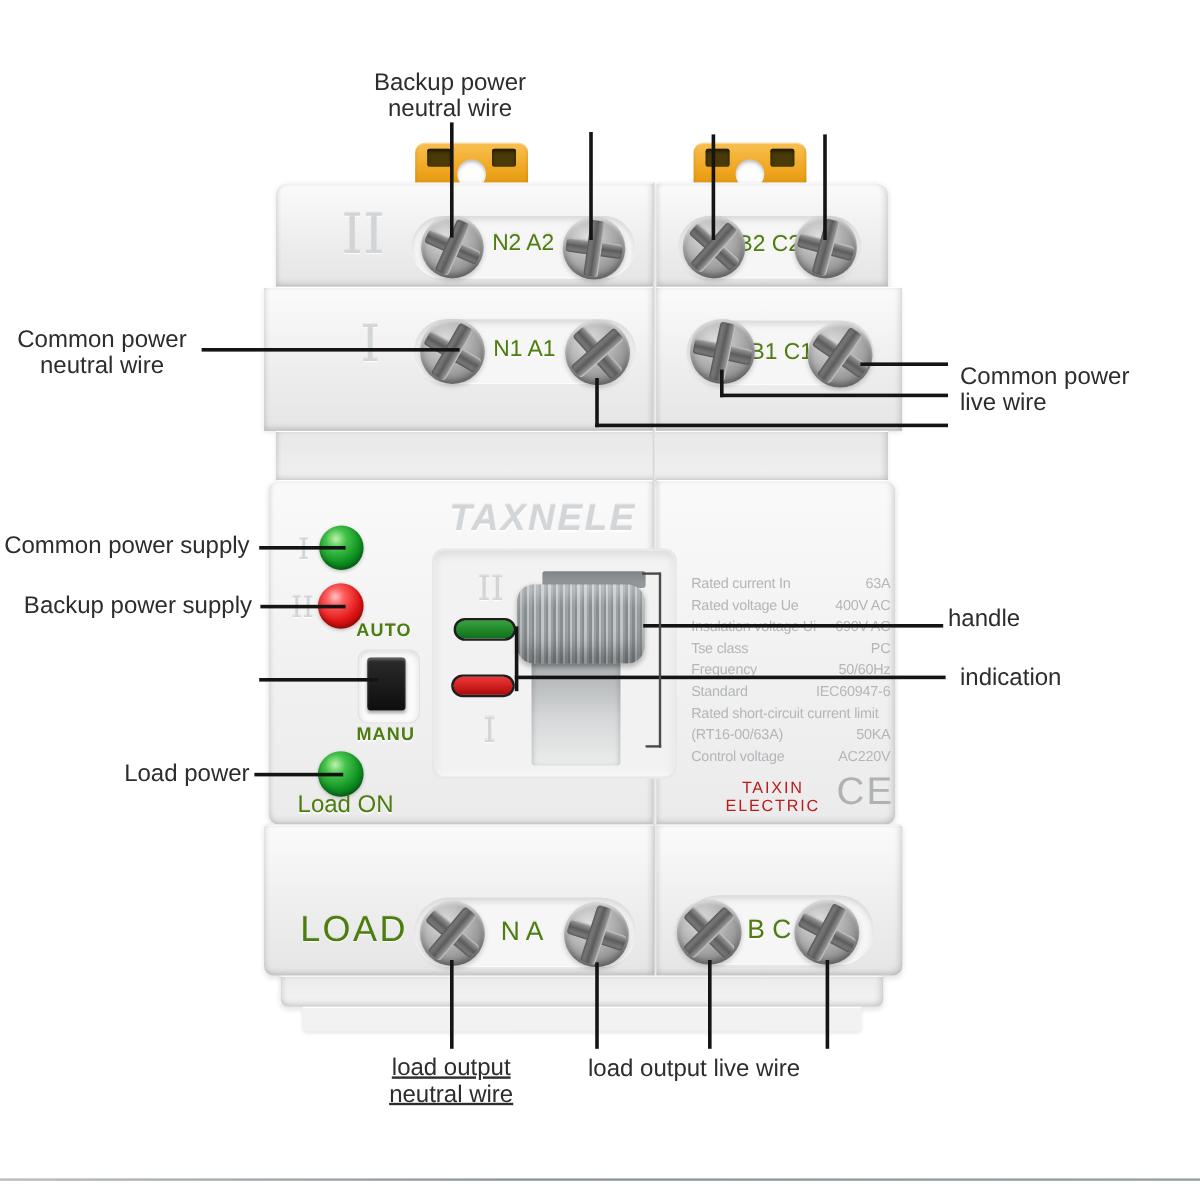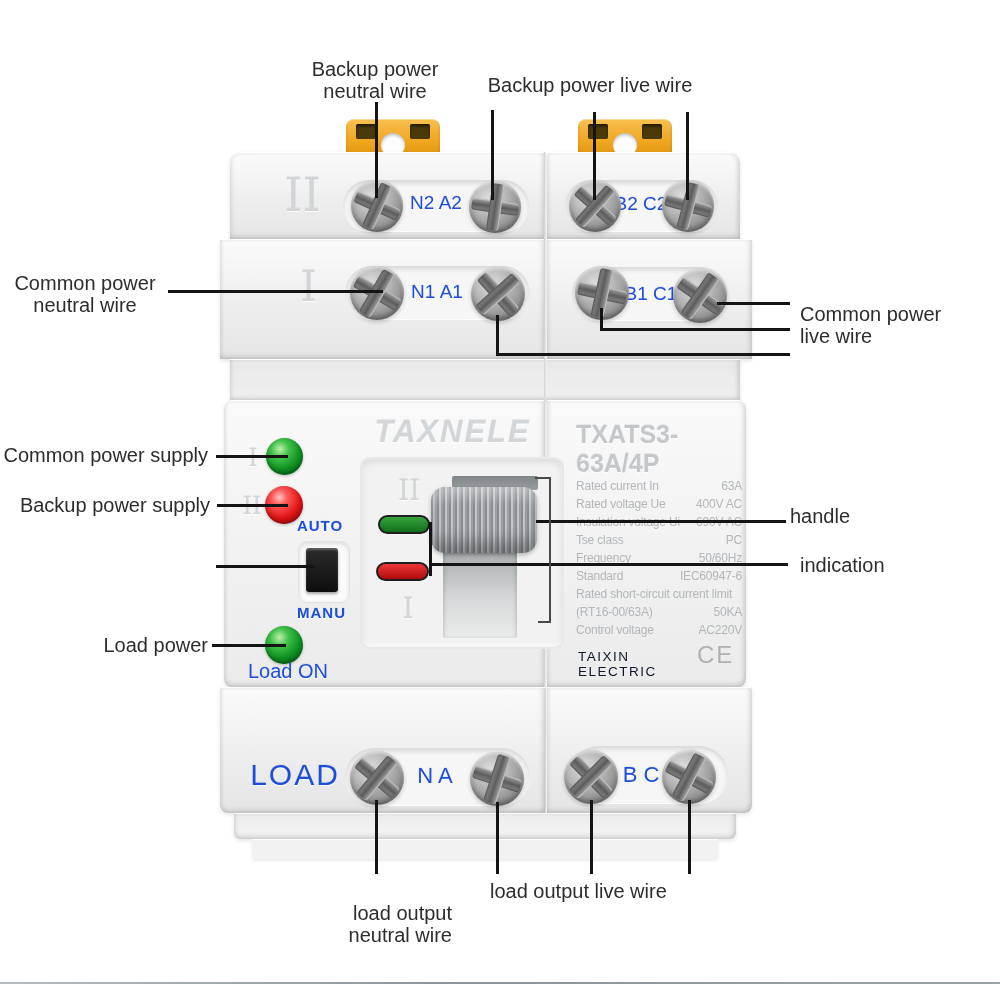--- a/index.html
+++ b/index.html
@@ -8,21 +8,21 @@
   
   .panel{position:absolute;background:linear-gradient(180deg,#fbfbfb 0%,#eeeeee 55%,#e5e5e5 100%);
          box-shadow:inset 0 1px 0 #ffffff, inset 2px 0 4px rgba(0,0,0,.05),
                     inset -3px 0 5px rgba(0,0,0,.09), inset 0 -3px 5px rgba(0,0,0,.10),
                     0 2px 4px rgba(0,0,0,.10);}
   .face{background:linear-gradient(180deg,#fafafa 0%,#f1f1f1 55%,#ebebeb 100%);}
   .seam{position:absolute;background:linear-gradient(90deg,#cfcfcf,#ececec);}
   .recess{position:absolute;background:#f6f6f6;
           box-shadow:inset 0 3px 5px rgba(0,0,0,.13), inset 0 -1px 0 #ffffff;}
   
-  .mold{position:absolute;color:#1d4ed8;text-shadow:0 1px 1px rgba(255,255,255,.95),0 -1px 1px rgba(0,0,0,.07);
+  .mold{position:absolute;color:#4d7c0f;text-shadow:0 1px 1px rgba(255,255,255,.95),0 -1px 1px rgba(0,0,0,.07);
         text-align:center;}
   .numeral{font-family:"DejaVu Serif",serif;font-weight:normal;color:#d2d5d7;}
   
   .screw{position:absolute;border-radius:50%;
          background:radial-gradient(circle at 38% 32%,#dedede 0%,#bcbcbc 32%,#919191 68%,#767676 100%);
          box-shadow:inset 0 2px 3px rgba(255,255,255,.55), inset 0 -3px 5px rgba(0,0,0,.35),
                     0 2px 4px rgba(0,0,0,.20);}
   .screw::before,.screw::after{content:"";position:absolute;left:50%;top:50%;width:90%;height:24%;
          transform:translate(-50%,-50%) rotate(var(--a,20deg));
          background:linear-gradient(180deg,#a3a3a3,#5c5c5c 50%,#8a8a8a);border-radius:3px;
@@ -91,21 +91,20 @@
   <div class="screw" style="left:575px;top:266px;width:54px;height:54px;--a:12deg;"></div>
   <div class="screw" style="left:673px;top:269px;width:54px;height:54px;--a:35deg;"></div>
 
   <div class="panel" style="left:230px;top:359px;width:510px;height:42px;background:linear-gradient(180deg,#e8e8e8,#f0f0f0);"></div>
 
   <div class="panel face" style="left:224px;top:400px;width:321px;height:287px;border-radius:8px 0 0 8px;"></div>
   <div class="panel face" style="left:547px;top:400px;width:199px;height:287px;border-radius:0 8px 8px 0;"></div>
   <div class="seam" style="left:544px;top:152px;width:2px;height:661px;"></div>
 
   <div class="mold" style="left:345px;top:414px;width:215px;font-size:31px;font-weight:bold;font-style:italic;letter-spacing:2px;color:#d3d6d8;">TAXNELE</div>
-  <div class="mold" style="left:576px;top:420px;width:170px;font-size:25px;font-weight:bold;text-align:left;color:#c5c8cb;">TXATS3-63A/4P</div>
 
   <div class="mold numeral" style="left:242px;top:444px;width:22px;font-size:24px;">I</div>
   <div class="led green" style="left:266px;top:438px;width:37px;height:37px;"></div>
   <div class="mold numeral" style="left:238px;top:492px;width:28px;font-size:24px;">II</div>
   <div class="led red" style="left:265px;top:486px;width:38px;height:38px;"></div>
   <div class="mold" style="left:296px;top:517px;width:48px;font-size:15px;font-weight:bold;letter-spacing:1px;">AUTO</div>
   <div style="position:absolute;left:298px;top:541px;width:50px;height:60px;border-radius:9px;background:#fbfbfb;border:1px solid #e2e2e2;box-shadow:inset 0 2px 5px rgba(0,0,0,.13);"></div>
   <div style="position:absolute;left:306px;top:548px;width:32px;height:44px;border-radius:3px;background:linear-gradient(180deg,#2c2c2c,#0d0d0d);box-shadow:0 2px 3px rgba(0,0,0,.35), inset 0 2px 2px rgba(255,255,255,.25);"></div>
   <div class="mold" style="left:294px;top:604px;width:52px;font-size:15px;font-weight:bold;letter-spacing:1px;text-align:right;">MANU</div>
   <div class="led green" style="left:265px;top:626px;width:38px;height:38px;"></div>
@@ -151,22 +150,22 @@
       </div>
     <div class="specrow">
         <span>(RT16-00/63A)</span>
         <span>50KA</span>
       </div>
     <div class="specrow">
         <span>Control voltage</span>
         <span>AC220V</span>
       </div>
   </div>
-  <div style="position:absolute;left:578px;top:649px;width:132px;font-size:13.5px;letter-spacing:1.5px;color:#0f172a;">TAIXIN ELECTRIC</div>
-  <div style="position:absolute;left:697px;top:641px;font-size:24px;letter-spacing:2px;color:#aeb2b5;">CE</div>
+  <div style="position:absolute;left:578px;top:649px;width:132px;font-size:13.5px;letter-spacing:1.5px;color:#b91c1c;text-align:center;">TAIXIN ELECTRIC</div>
+  <div style="position:absolute;left:697px;top:641px;font-size:32px;letter-spacing:2px;color:#aeb2b5;">CE</div>
 
   <div class="panel" style="left:220px;top:687px;width:325px;height:126px;border-radius:2px 0 0 8px;"></div>
   <div class="panel" style="left:547px;top:687px;width:205px;height:126px;border-radius:0 2px 8px 0;"></div>
   <div class="mold" style="left:240px;top:758px;width:110px;font-size:30px;letter-spacing:2px;">LOAD</div>
   <div class="recess" style="left:345px;top:748px;width:185px;height:58px;border-radius:29px;"></div>
   <div class="recess" style="left:570px;top:746px;width:158px;height:58px;border-radius:29px;"></div>
   <div class="mold" style="left:404px;top:763px;width:62px;font-size:22px;">N A</div>
   <div class="mold" style="left:610px;top:762px;width:62px;font-size:22px;">B C</div>
   <div class="screw" style="left:350px;top:751px;width:54px;height:54px;--a:40deg;"></div>
   <div class="screw" style="left:470px;top:752px;width:54px;height:54px;--a:18deg;"></div>
@@ -202,37 +201,36 @@
 
   <div class="cl" style="left:375px;top:800px;width:3px;height:74px;"></div>
   <div class="cl" style="left:496px;top:802px;width:3px;height:72px;"></div>
   <div class="cl" style="left:590px;top:800px;width:3px;height:74px;"></div>
   <div class="cl" style="left:688px;top:800px;width:3px;height:74px;"></div>
 
   <div class="lbl" style="left:270px;top:58px;width:210px;text-align:center;">
     <div>Backup power</div>
     <div>neutral wire</div>
   </div>
-  <div class="lbl" style="left:440px;top:74px;width:300px;text-align:center;">Backup power live wire</div>
   <div class="lbl" style="left:0px;top:272px;width:170px;text-align:center;">
     <div>Common power</div>
     <div>neutral wire</div>
   </div>
   <div class="lbl" style="left:800px;top:303px;width:200px;">
     <div>Common power</div>
     <div>live wire</div>
   </div>
   <div class="lbl" style="left:0px;top:494px;width:210px;text-align:right;">Backup power supply</div>
   <div class="lbl" style="left:0px;top:444px;width:208px;text-align:right;">Common power supply</div>
   <div class="lbl" style="left:0px;top:634px;width:208px;text-align:right;">Load power</div>
   <div class="lbl" style="left:790px;top:505px;width:200px;">
     <div>handle</div>
   </div>
   <div class="lbl" style="left:800px;top:554px;width:160px;">indication</div>
-  <div class="lbl" style="left:300px;top:902px;width:152px;text-align:right;">
+  <div class="lbl" style="left:300px;top:879px;width:152px;text-align:center;text-decoration:underline;">
     <div>load output</div>
     <div>neutral wire</div>
   </div>
   <div class="lbl" style="left:490px;top:880px;width:220px;">load output live wire</div>
 
   <div style="position:absolute;left:0;top:982px;width:1000px;height:2px;background:linear-gradient(90deg,#b7bdc1,#8d959a 45%,#99a1a5);"></div>
 
 </div>
 
 </body></html>

